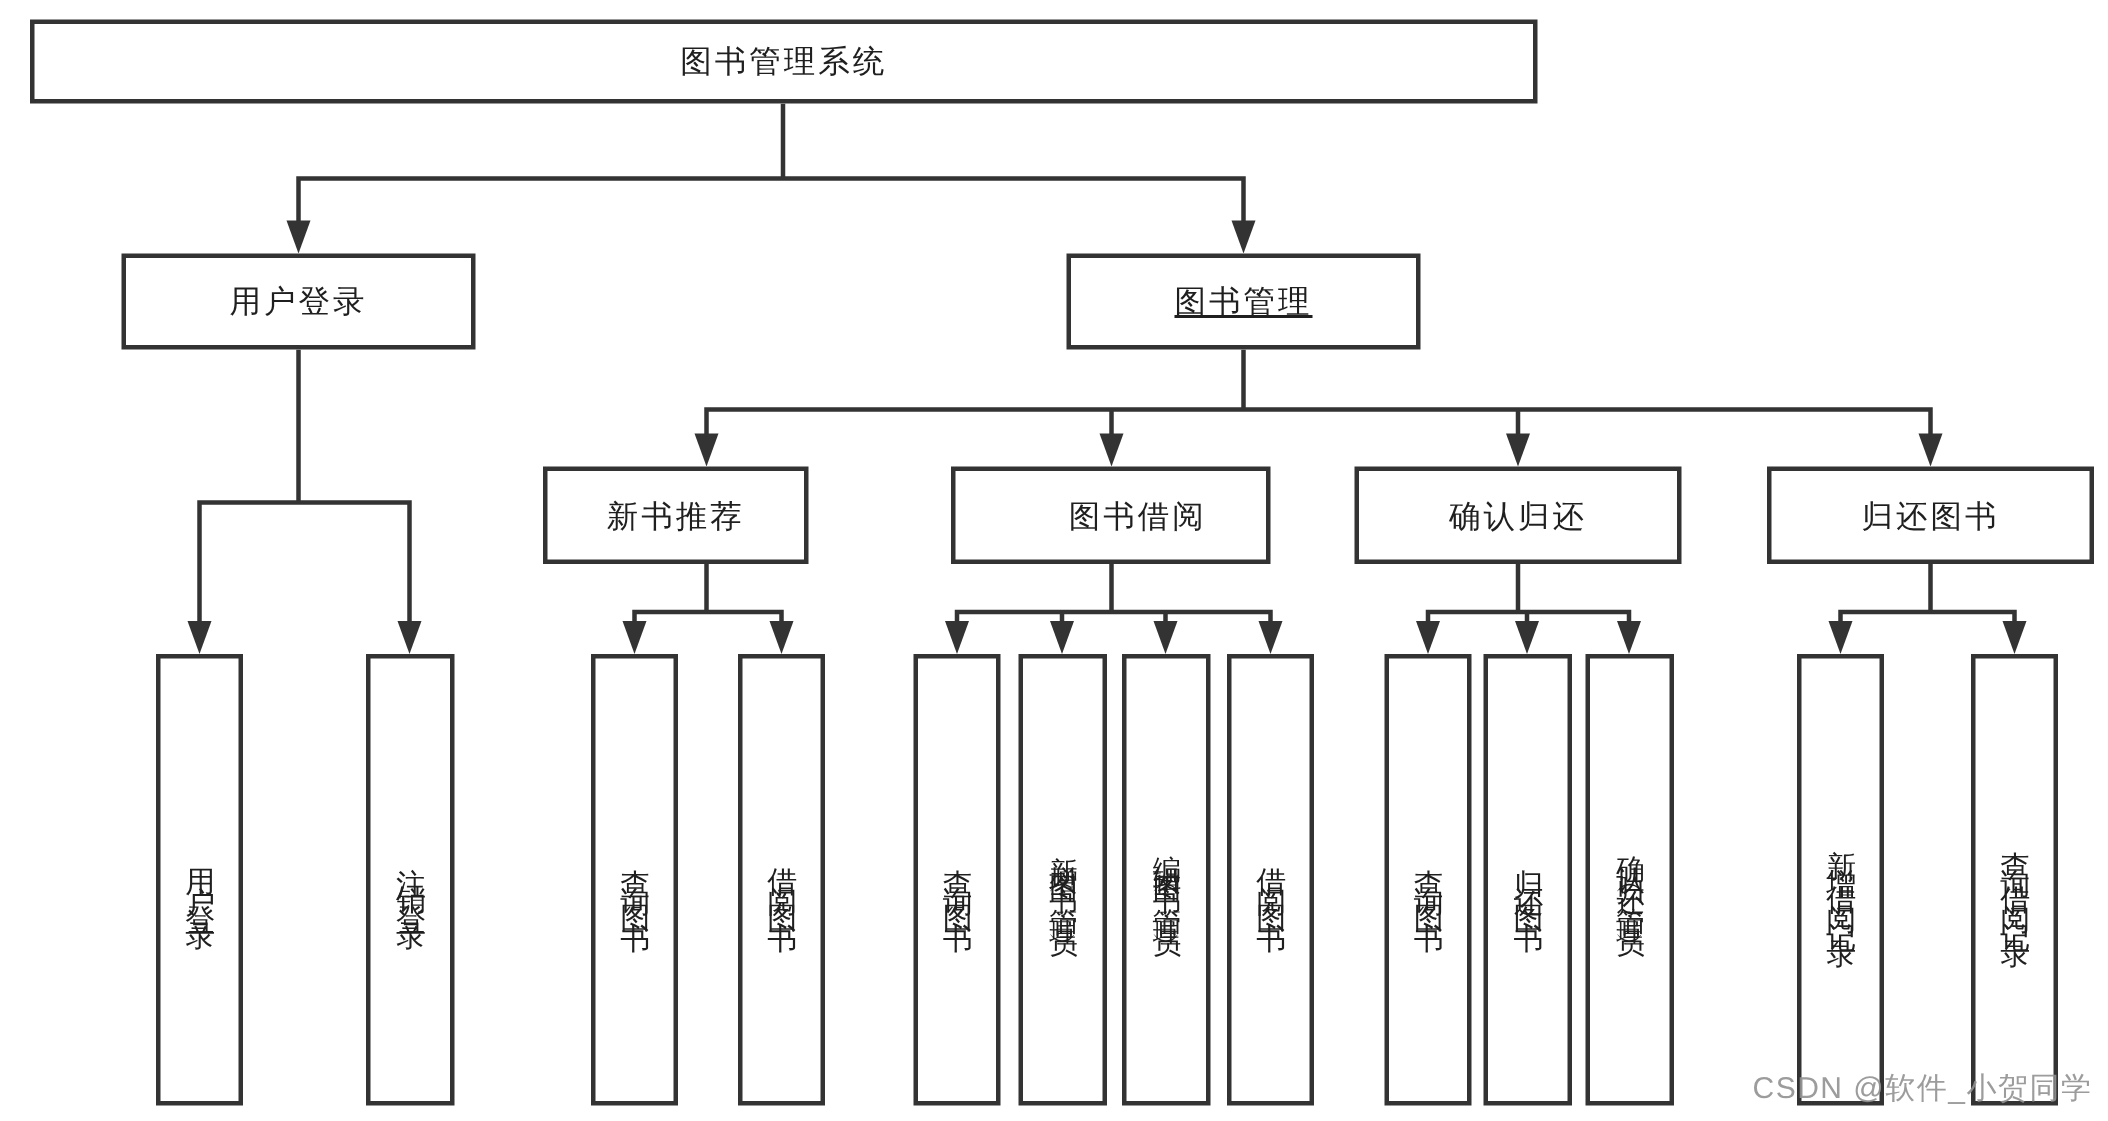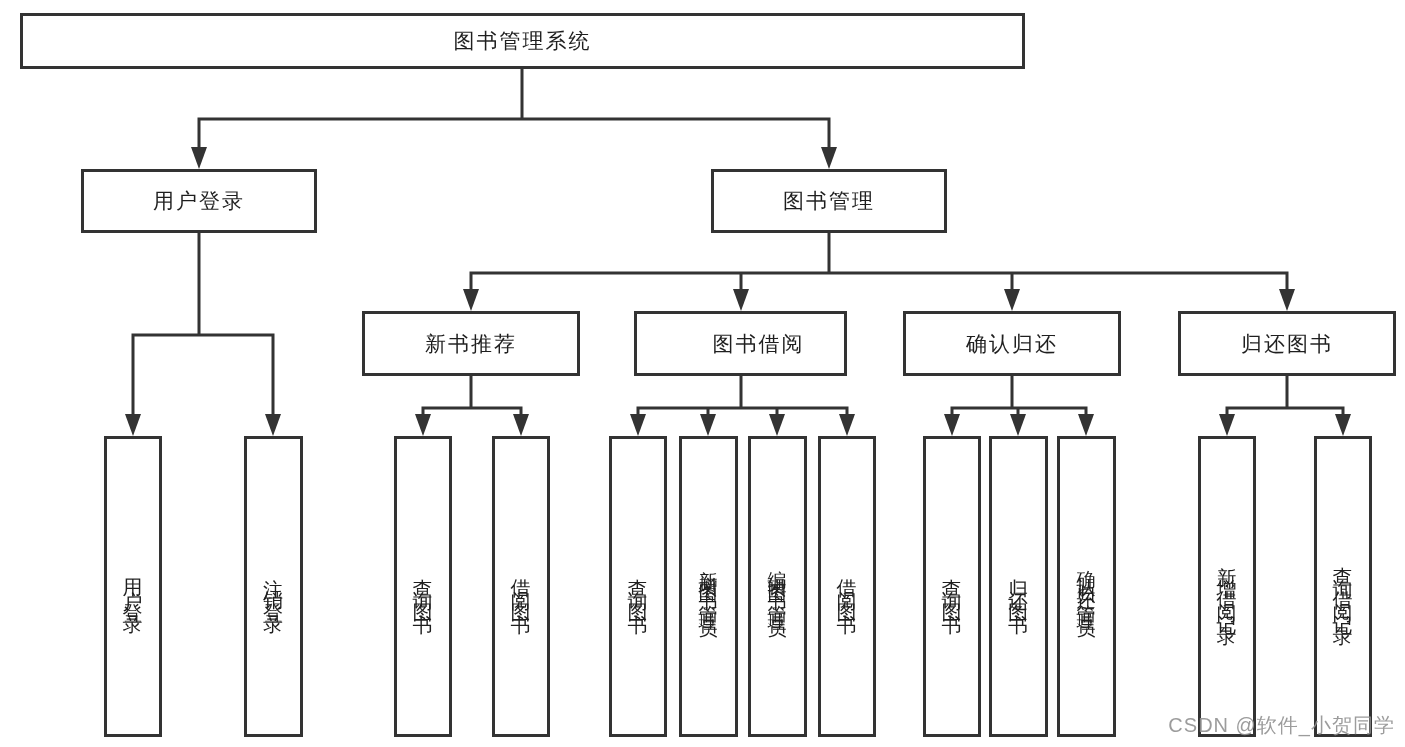--- a/index.html
+++ b/index.html
@@ -107,25 +107,25 @@
     </g>
   </svg>
 
   <div class="box h" style="left:20px;top:13px;width:1005px;height:56px;">
     <span>图书管理系统</span>
   </div>
 
   <div class="box h" style="left:81px;top:169px;width:236px;height:64px;">
     <span>用户登录</span>
   </div>
-  <div class="box h" style="left:711px;top:169px;width:236px;height:64px;">
+  <div class="box h" style="left:711px;top:169px;width:236px;height:64px;text-decoration:underline;">
     <span>图书管理</span>
   </div>
 
-  <div class="box h" style="left:362px;top:311px;width:218px;height:65px;">
+  <div class="box h" style="left:362px;top:311px;width:177px;height:65px;">
     <span>新书推荐</span>
   </div>
   <div class="box h" style="left:634px;top:311px;width:213px;height:65px;padding-left:36px;">
     <span>图书借阅</span>
   </div>
   <div class="box h" style="left:903px;top:311px;width:218px;height:65px;">
     <span>确认归还</span>
   </div>
   <div class="box h" style="left:1178px;top:311px;width:218px;height:65px;">
     <span>归还图书</span>

